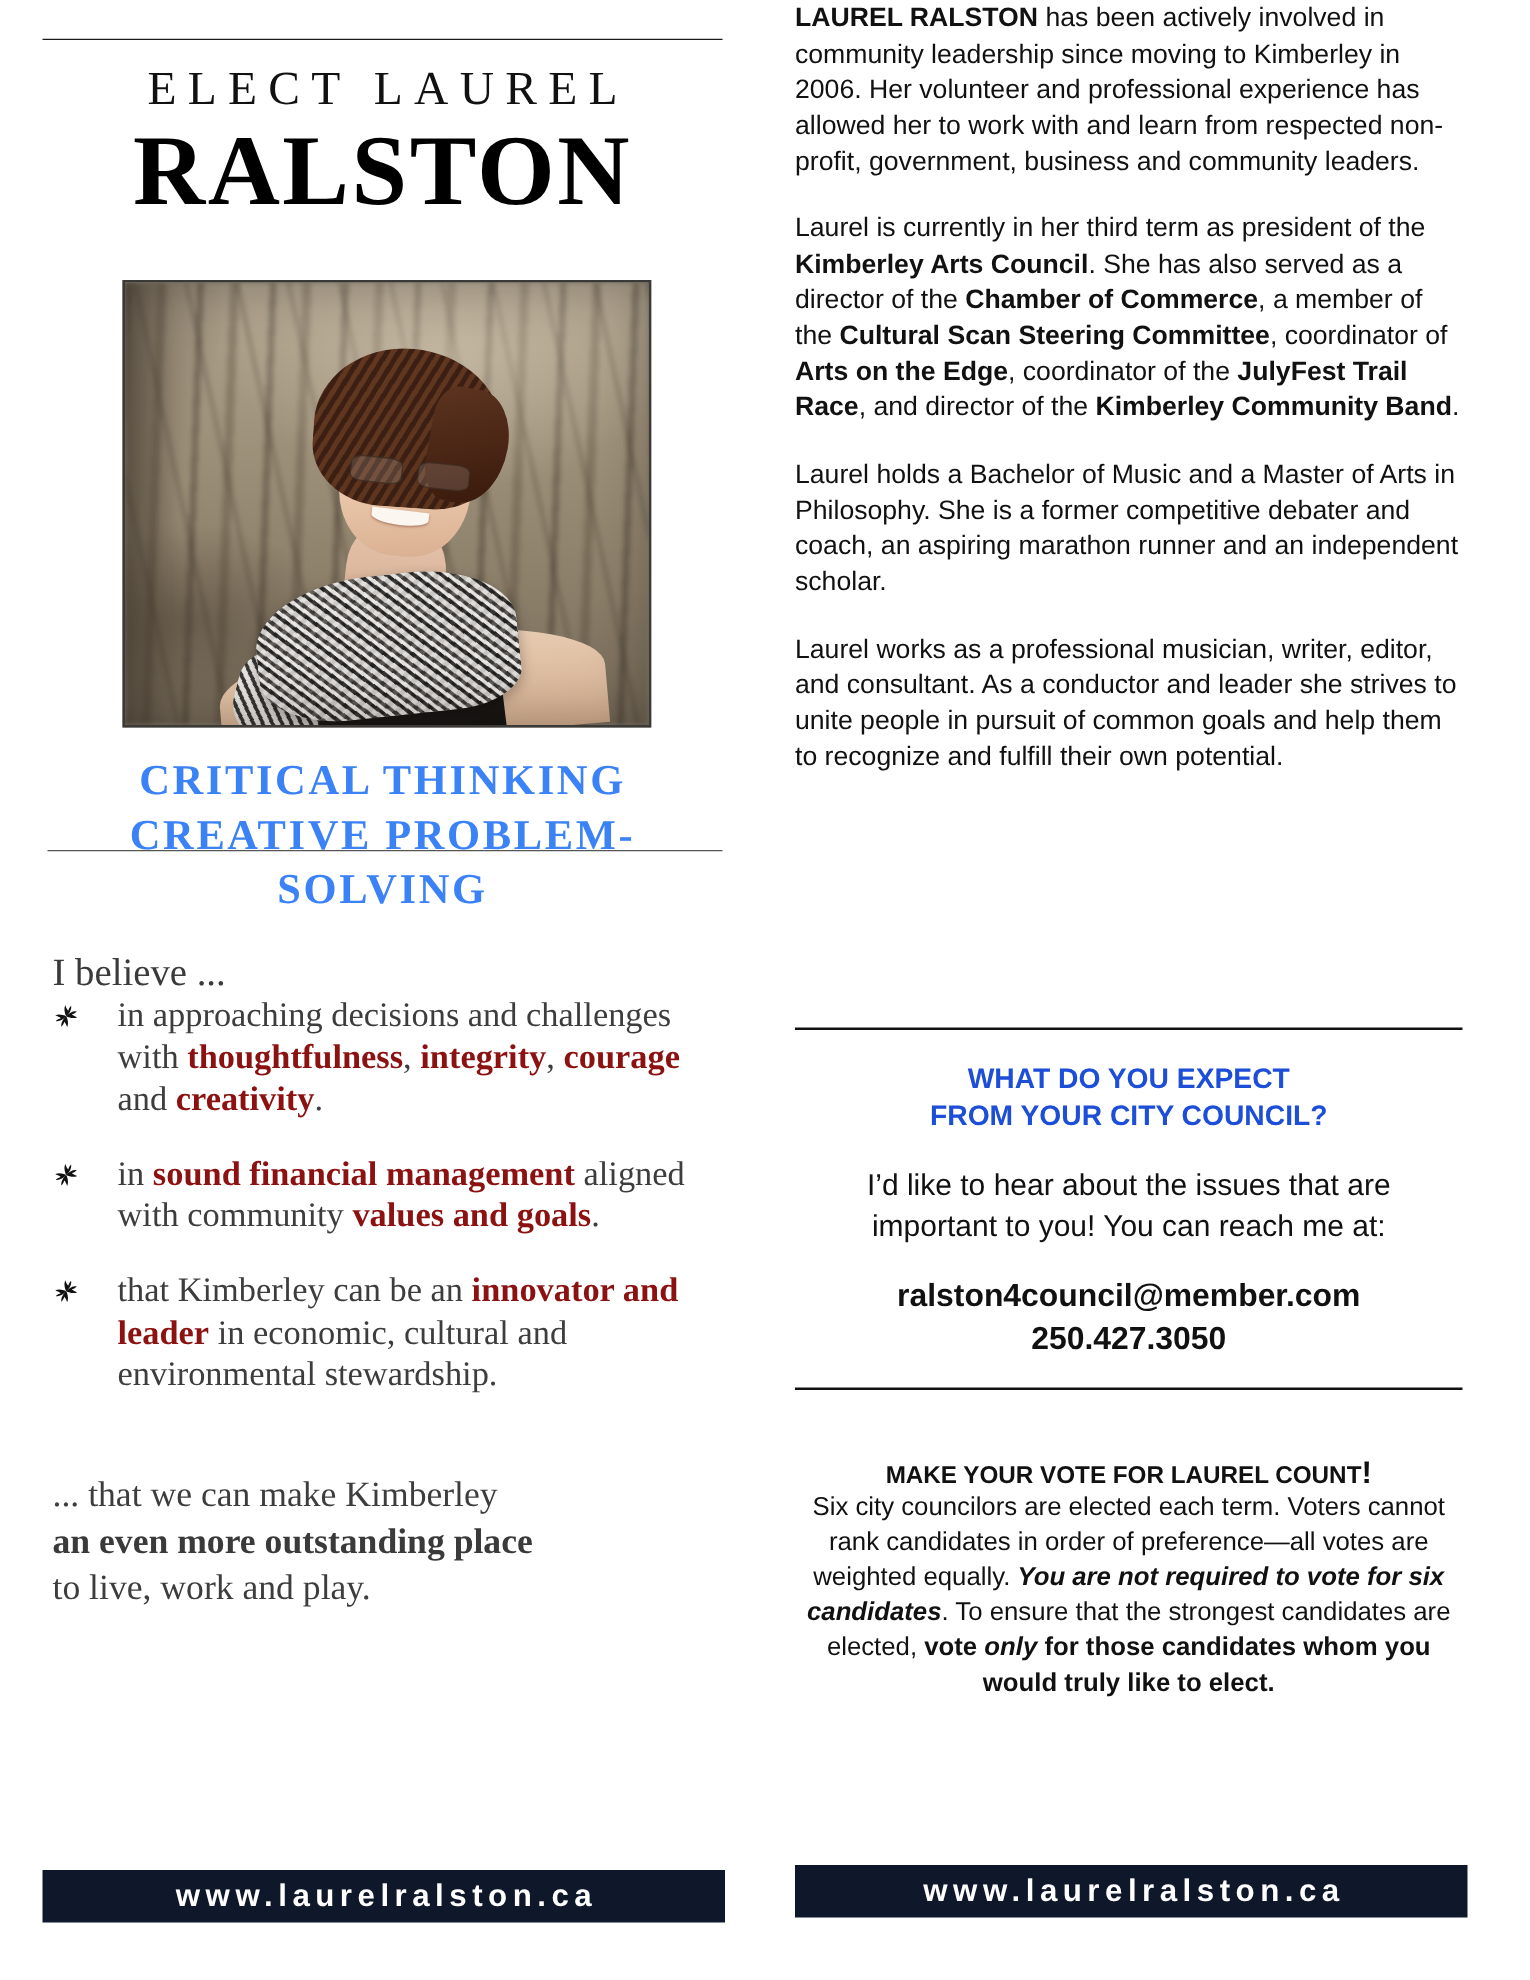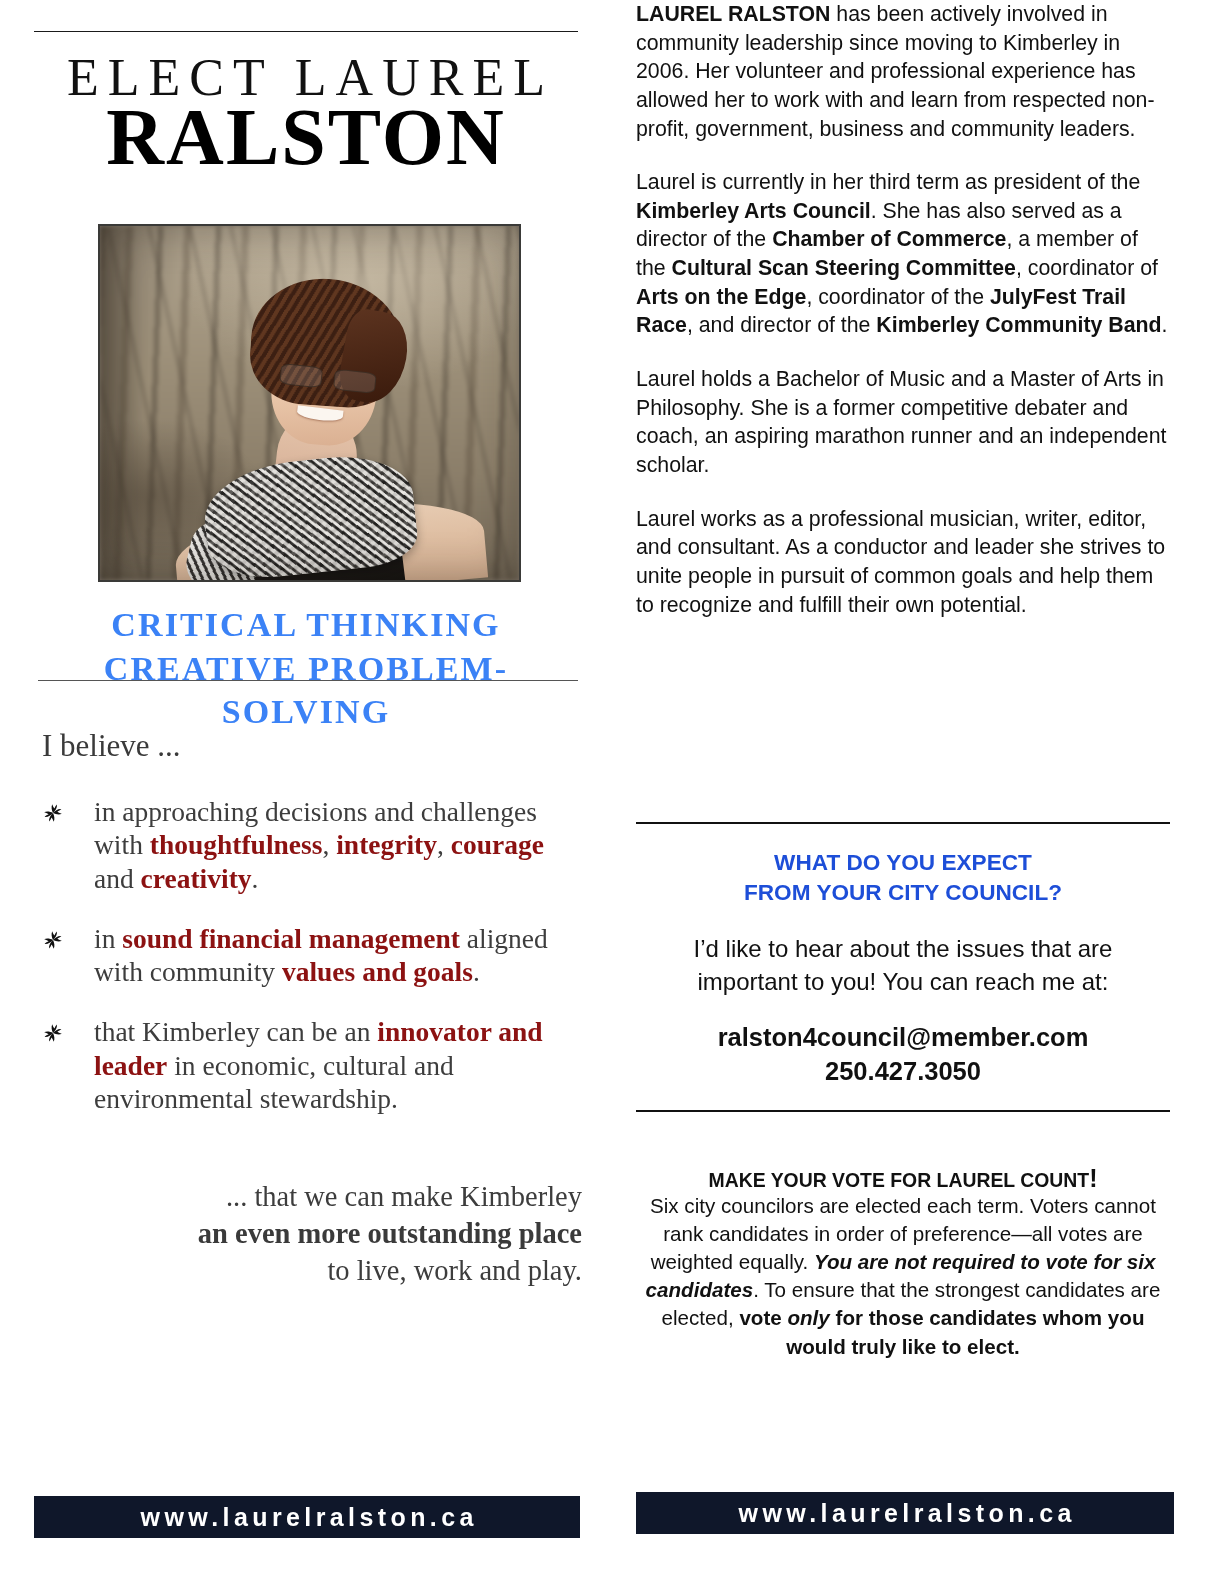--- a/index.html
+++ b/index.html
@@ -46,21 +46,21 @@
     height: 0;
     border-top: 1.6px solid #1a1a1a;
   }
   .elect-line {
     position: absolute;
     left: 0;
     top: 52px;
     width: 544px;
     text-align: center;
     font-family: "Liberation Serif", serif;
-    font-size: 52px;
+    font-size: 38px;
     letter-spacing: 9px;
     color: #111;
     line-height: 1;
     text-indent: 9px;
   }
   .name-line {
     position: absolute;
     left: 0;
     top: 97px;
     width: 544px;
@@ -267,21 +267,21 @@
     top: 680px;
     width: 540px;
     height: 0;
     border-top: 1.4px solid #555;
   }
 
   
   .believe-head {
     position: absolute;
     left: 8px;
-    top: 728px;
+    top: 760px;
     font-family: "Liberation Serif", serif;
     font-size: 31px;
     color: #3a3a3a;
   }
   .bullets {
     position: absolute;
     left: 8px;
     top: 795px;
     width: 540px;
   }
@@ -309,21 +309,20 @@
     color: #8c1212;
     font-weight: bold;
   }
 
   
   .closing {
     position: absolute;
     left: 8px;
     top: 1178px;
     width: 540px;
-    text-align: right;
     font-family: "Liberation Serif", serif;
     font-size: 28.5px;
     line-height: 1.30;
     color: #3d3d3d;
   }
   .closing .strong {
     font-weight: bold;
     color: #3a3a3a;
   }
 

